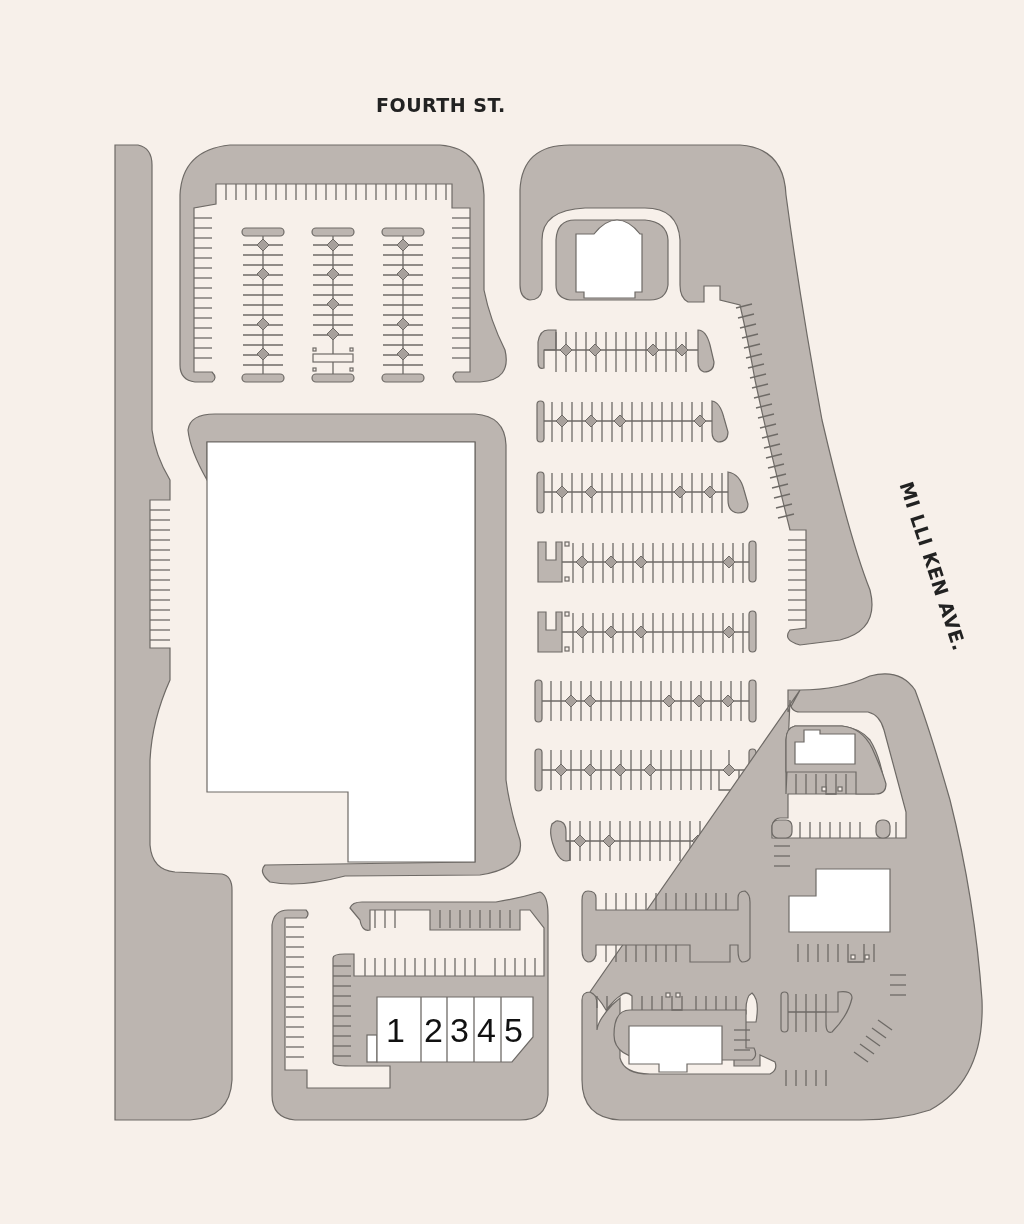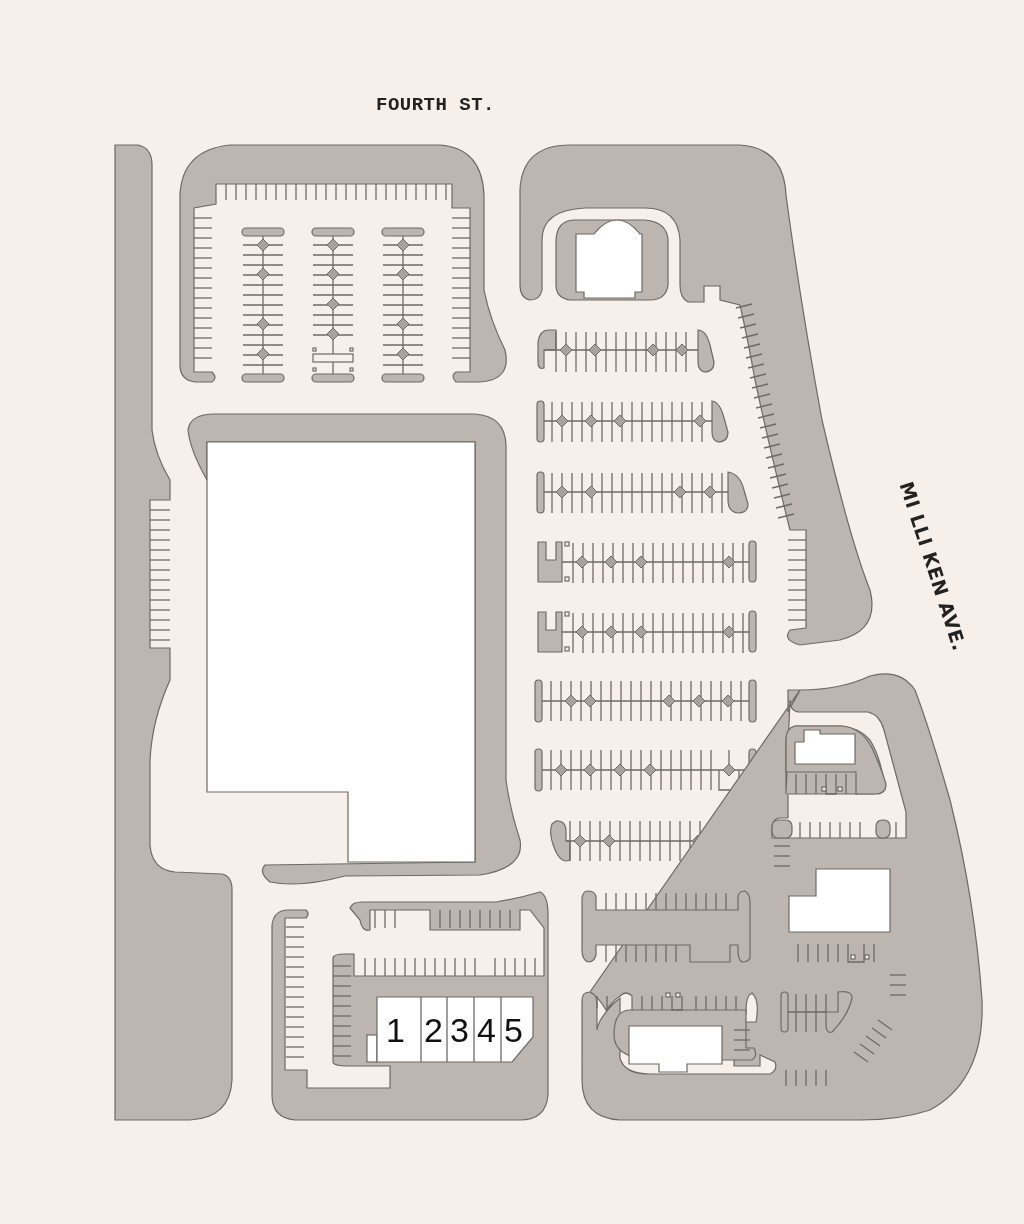--- a/index.html
+++ b/index.html
@@ -4,21 +4,21 @@
 <style>
   html, body { margin: 0; padding: 0; }
   body { width: 1024px; height: 1224px; background: #f7f0ea; position: relative; overflow: hidden; font-family: "DejaVu Sans", sans-serif; }
   #plan { position: absolute; left: 0; top: 0; width: 1024px; height: 1224px; }
   .land { fill: #bcb5b0; stroke: #6e6a66; stroke-width: 1.2; }
   .bldg { fill: #ffffff; stroke: #6e6a66; stroke-width: 1.2; }
   .cut { fill: #f7f0ea; stroke: #6e6a66; stroke-width: 1.2; }
   .stall { stroke: #6e6a66; stroke-width: 1.3; fill: none; }
   .tree { fill: #a8a19c; stroke: #6e6a66; stroke-width: 1; }
   .street-label { position: absolute; font-family: "DejaVu Sans", sans-serif; font-weight: bold; font-size: 19px; color: #222; letter-spacing: 0.5px; white-space: nowrap; }
-  #street-fourth { left: 376px; top: 94px; font-family: Liberation Mono, monospace; }
+  #street-fourth { left: 376px; top: 94px; }
   #street-milliken { left: 845px; top: 555px; transform: rotate(72deg); transform-origin: center; }
   .unit-num { font-family: "Liberation Sans", sans-serif; font-size: 34px; fill: #111; }
 </style>
 </head>
 <body>
 
 <div class="street-label" id="street-fourth">FOURTH ST.</div>
 <div class="street-label" id="street-milliken">MI LLI KEN AVE.</div>
 
 <svg id="plan" viewBox="0 0 1024 1224">

